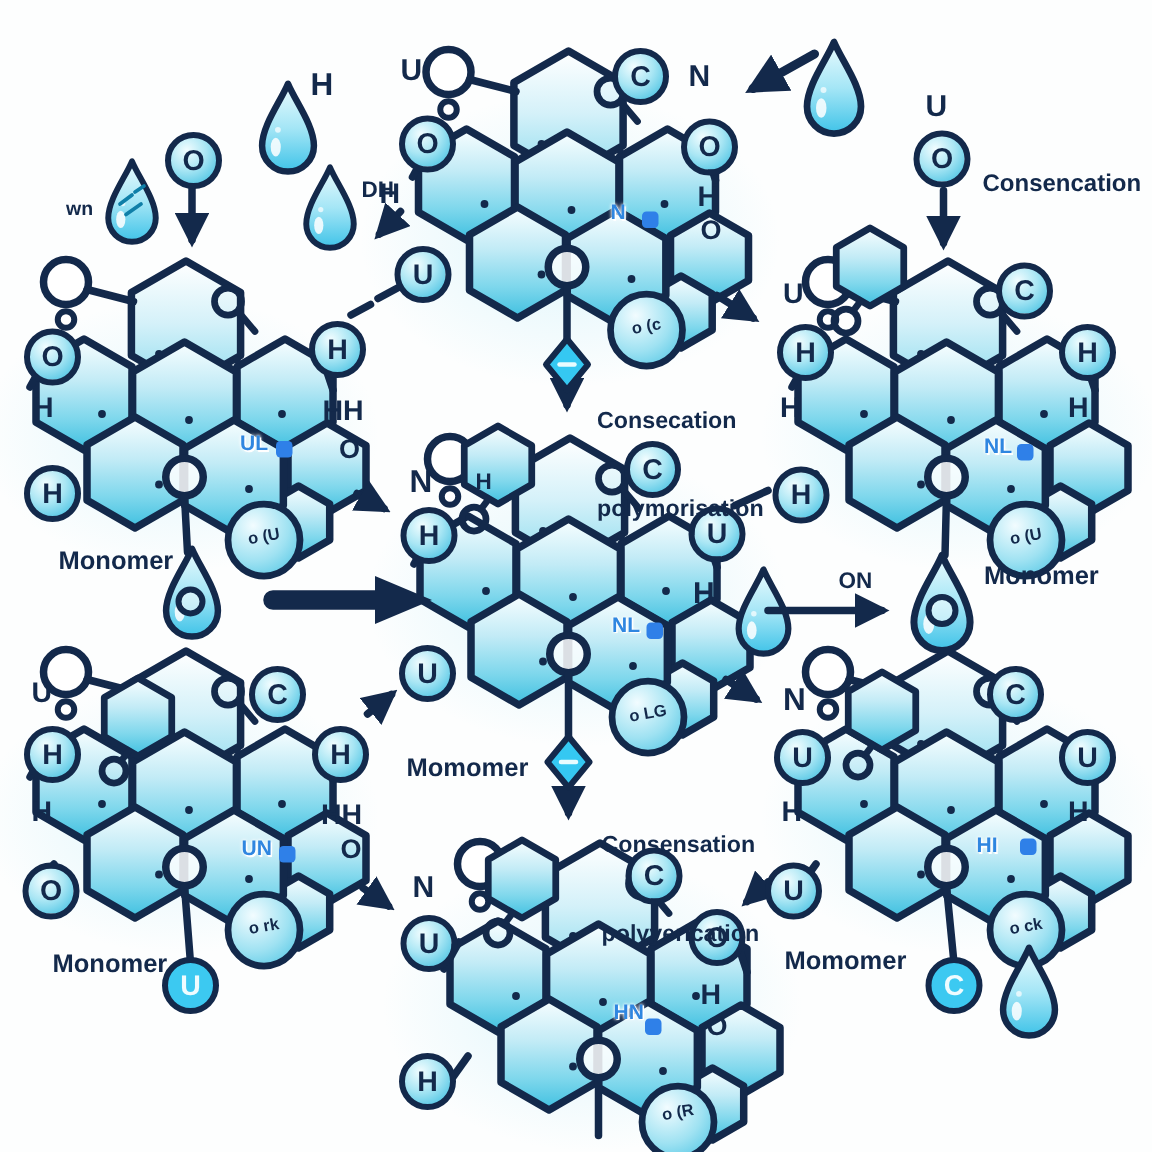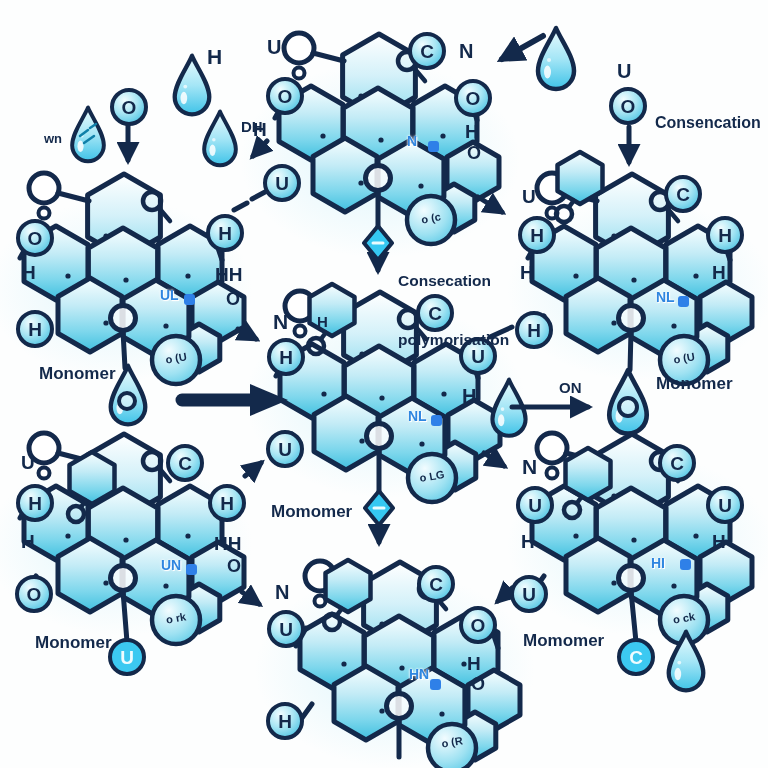--- a/index.html
+++ b/index.html
@@ -271,14 +271,18 @@
 <div class="lbl" style="left:44px;top:132px;font-size:13px">wn</div>
 <div class="lbl" style="left:207px;top:46px;font-size:21px">H</div>
 <div class="lbl" style="left:241px;top:119px;font-size:15px">DH</div>
 <div class="lbl" style="left:617px;top:61px;font-size:20px">U</div>
 <div class="lbl" style="left:655px;top:115px;font-size:16px">Consencation</div>
 
 <div class="lbl cap" style="left:398px;top:232px">
   <div>Consecation</div>
   <div>polymorisation</div>
 </div>
-
+<div class="lbl cap" style="left:401px;top:515px">
+  <div>Consensation</div>
+  <div>polyyerication</div>
 </div>
 
+</div>
+
 </body></html>

